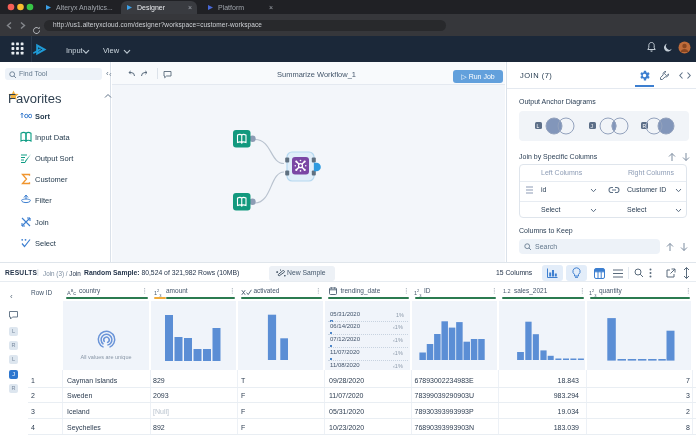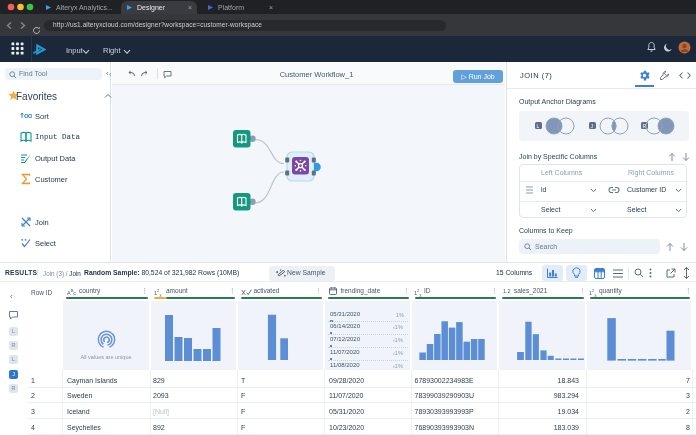--- a/index.html
+++ b/index.html
@@ -99,21 +99,21 @@
     <div style="position:absolute; left:31px; top:0; width:1px; height:26px; background:#29374a;"></div>
     <svg style="position:absolute; left:33px; top:7px;" width="15" height="13" viewBox="0 0 15 13">
         <path d="M3.2 0.8 L13.5 6.5 L3.2 12.2 Z" fill="#1f9bd7"></path>
         <path d="M5.2 4.2 L9.4 6.5 L5.2 8.8 Z" fill="#1b2839"></path>
         <path d="M0.2 10.2 L7.5 6" stroke="#1f9bd7" stroke-width="1.6"></path>
       </svg>
     <div class="menuitem" style="left:66px; top:9.5px;">Input</div>
     <svg style="position:absolute; left:81.5px; top:12.5px;" width="8" height="6" viewBox="0 0 8 6">
         <path d="M1 1.2 L4 4.2 L7 1.2" stroke="#b9c5cf" stroke-width="1.2" fill="none"></path>
       </svg>
-    <div class="menuitem" style="left:103px; top:9.5px;">Right</div>
+    <div class="menuitem" style="left:103px; top:9.5px;">View</div>
     <svg style="position:absolute; left:122.5px; top:12.5px;" width="8" height="6" viewBox="0 0 8 6">
         <path d="M1 1.2 L4 4.2 L7 1.2" stroke="#b9c5cf" stroke-width="1.2" fill="none"></path>
       </svg>
     <svg style="position:absolute; left:646px; top:5px;" width="11" height="12" viewBox="0 0 11 12">
         <path d="M5.5 1.5 C3.5 1.5 2.8 3 2.8 4.5 L2.8 6.8 L1.8 8.5 L9.2 8.5 L8.2 6.8 L8.2 4.5 C8.2 3 7.5 1.5 5.5 1.5 Z" fill="none" stroke="#c3cdd6" stroke-width="1"></path>
         <path d="M4.3 9.6 a1.2 1.2 0 0 0 2.4 0" fill="#c3cdd6"></path>
       </svg>
     <svg style="position:absolute; left:663px; top:5.5px;" width="11" height="11" viewBox="0 0 11 11">
         <path d="M8.8 6.8 A4 4 0 1 1 4.2 1.6 A3.4 3.4 0 0 0 8.8 6.8 Z" fill="#c3cdd6"></path>
       </svg>
@@ -127,51 +127,58 @@
   <div class="abs" id="leftpanel">
     <div id="findbox">Find Tool</div>
     <svg style="position:absolute; left:9px; top:8.5px;" width="8" height="8" viewBox="0 0 8 8">
         <circle cx="3.2" cy="3.2" r="2.4" fill="none" stroke="#6a7e92" stroke-width="0.9"></circle>
         <path d="M5 5 L7 7" stroke="#6a7e92" stroke-width="0.9"></path>
       </svg>
     <div style="position:absolute; left:106px; top:7px; font-size:8px; color:#5f7287;">‹</div>
     <svg style="position:absolute; left:8px; top:27.5px;" width="11" height="11" viewBox="0 0 11 11">
         <path d="M5.5 0.5 L7 3.8 L10.6 4.1 L7.9 6.5 L8.7 10 L5.5 8.1 L2.3 10 L3.1 6.5 L0.4 4.1 L4 3.8 Z" fill="#f2b13c"></path>
       </svg>
-    <div style="position:absolute; left:16px; top:29px; font-size:10px; color:#2f4050;">Favorites</div>
+    <div style="position:absolute; left:8px; top:29px; font-size:13px; color:#2f4050;">Favorites</div>
     <svg style="position:absolute; left:104px; top:31px;" width="8" height="6" viewBox="0 0 8 6">
         <path d="M1 4.5 L4 1.5 L7 4.5" stroke="#5f7287" stroke-width="1" fill="none"></path>
       </svg>
-    <div class="toolrow" style="top:44px;">
+    <div class="toolrow" style="top:44px;font-weight:bold;">
       <span class="ticon"><svg width="12" height="12" viewBox="0 0 12 12">
             <path d="M2 8 L2 3 M2 3 L0.8 4.5 M2 3 L3.2 4.5" stroke="#3d7fd0" stroke-width="1" fill="none"></path>
             <circle cx="6.3" cy="6" r="1.7" fill="none" stroke="#3d7fd0" stroke-width="1"></circle>
             <circle cx="10.2" cy="6" r="1.7" fill="none" stroke="#3d7fd0" stroke-width="1"></circle>
           </svg></span>
       <span class="tname">Sort</span>
     </div>
-    <div class="toolrow" style="top:65px;font-family:Liberation Mono, monospace;">
+    <div class="toolrow" style="top:65px;">
       <span class="ticon"><svg width="12" height="12" viewBox="0 0 12 12">
             <path d="M1 2.2 C2.8 1.2 4.6 1.2 6 2.2 L6 10 C4.6 9 2.8 9 1 10 Z" fill="none" stroke="#0e9d84" stroke-width="1.1"></path>
             <path d="M11 2.2 C9.2 1.2 7.4 1.2 6 2.2 L6 10 C7.4 9 9.2 9 11 10 Z" fill="none" stroke="#0e9d84" stroke-width="1.1"></path>
           </svg></span>
       <span class="tname">Input Data</span>
     </div>
     <div class="toolrow" style="top:86px;">
       <span class="ticon"><svg width="12" height="12" viewBox="0 0 12 12">
             <path d="M1 3 L7 3 M1 5.5 L5 5.5 M1 8 L4 8 M1 10.5 L5 10.5" stroke="#0e9d84" stroke-width="1"></path>
             <path d="M11 2 L6 9.5 L5 11 L5 9 Z" fill="#0e9d84"></path>
           </svg></span>
-      <span class="tname">Output Data</span>
+      <span class="tname">Output Sort</span>
     </div>
     <div class="toolrow" style="top:107px;">
       <span class="ticon"><svg width="12" height="12" viewBox="0 0 12 12">
             <path d="M9.5 2.8 L9.5 1.5 L2.5 1.5 L6.5 6 L2.5 10.5 L9.5 10.5 L9.5 9.2" stroke="#f0952e" stroke-width="1.3" fill="none"></path>
           </svg></span>
       <span class="tname">Customer</span>
+    </div>
+    <div class="toolrow" style="top:128px;">
+      <span class="ticon"><svg width="12" height="12" viewBox="0 0 12 12">
+            <path d="M1.2 6.5 C3.5 4.5 8.5 4.5 10.8 6.5 M1.8 7.4 C4 9 8 9 10.2 7.4" stroke="#3d7fd0" stroke-width="1" fill="none"></path>
+            <path d="M4 3.5 L6 1 L8 3.5 M6 1.3 L6 5" stroke="#3d7fd0" stroke-width="1" fill="none"></path>
+          </svg></span>
+      <span class="tname">Filter</span>
     </div>
     <div class="toolrow" style="top:149.5px;">
       <span class="ticon"><svg width="12" height="12" viewBox="0 0 12 12">
             <path d="M2 2 L10 10 M10 2 L2 10" stroke="#3d7fd0" stroke-width="1.1" fill="none"></path>
             <path d="M10 2 L10 5 M10 2 L7 2 M2 10 L2 7 M2 10 L5 10" stroke="#3d7fd0" stroke-width="1.1" fill="none"></path>
           </svg></span>
       <span class="tname">Join</span>
     </div>
     <div class="toolrow" style="top:171px;">
       <span class="ticon"><svg width="12" height="12" viewBox="0 0 12 12">
@@ -186,21 +193,21 @@
     <div id="canvtop"></div>
     <div style="position:absolute; left:-3px; top:8px; font-size:8px; color:#7b8a99;">‹</div>
     <svg style="position:absolute; left:13px; top:8px;" width="26" height="9" viewBox="0 0 26 9">
         <path d="M9.5 6 Q9.5 2.5 6 2.5 L4 2.5 M4 2.5 L5.7 1 M4 2.5 L5.7 4.2" stroke="#5a6b7c" stroke-width="1" fill="none"></path>
         <path d="M16.5 6 Q16.5 2.5 20 2.5 L22 2.5 M22 2.5 L20.3 1 M22 2.5 L20.3 4.2" stroke="#5a6b7c" stroke-width="1" fill="none"></path>
       </svg>
     <div style="position:absolute; left:45px; top:6px; width:1px; height:11px; background:#dde3ea;"></div>
     <svg style="position:absolute; left:51px; top:8px;" width="9" height="9" viewBox="0 0 9 9">
         <path d="M1 1.5 L8 1.5 L8 6 L3.5 6 L1.7 7.8 L1.7 6 L1 6 Z" fill="none" stroke="#5a6b7c" stroke-width="0.9"></path>
       </svg>
-    <div style="position:absolute; left:8px; top:7.5px; width:393px; text-align:center; font-size:7.5px; color:#44566b;">Customer Workflow_1</div>
+    <div style="position:absolute; left:8px; top:7.5px; width:393px; text-align:center; font-size:7.5px; color:#44566b;">Summarize Workflow_1</div>
     <div id="runjob">▷ Run Job</div>
     <svg style="position:absolute; left:0; top:23px;" width="393" height="177" viewBox="0 0 393 177">
       <path d="M143 -8.5 C160 -8.5 158 15.5 172 15.5" transform="translate(0,63)" stroke="#b9c3cf" stroke-width="1.2" fill="none"></path>
       <path d="M143 55 C160 55 158 24 172 24" transform="translate(0,63)" stroke="#b9c3cf" stroke-width="1.2" fill="none"></path>
       <g transform="translate(121,45)">
         <circle cx="19.5" cy="8.7" r="3.2" fill="#8c9cb4"></circle>
         <rect x="0" y="0" width="17.5" height="17.5" rx="3" fill="#12997e"></rect>
         <path d="M4.5 5 C6.2 4.2 7.8 4.2 8.75 5 L8.75 12.5 C7.8 11.7 6.2 11.7 4.5 12.5 Z M13 5 C11.3 4.2 9.7 4.2 8.75 5 L8.75 12.5 C9.7 11.7 11.3 11.7 13 12.5 Z" fill="none" stroke="#fff" stroke-width="1.1"></path>
       </g>
       <g transform="translate(121,108)">

